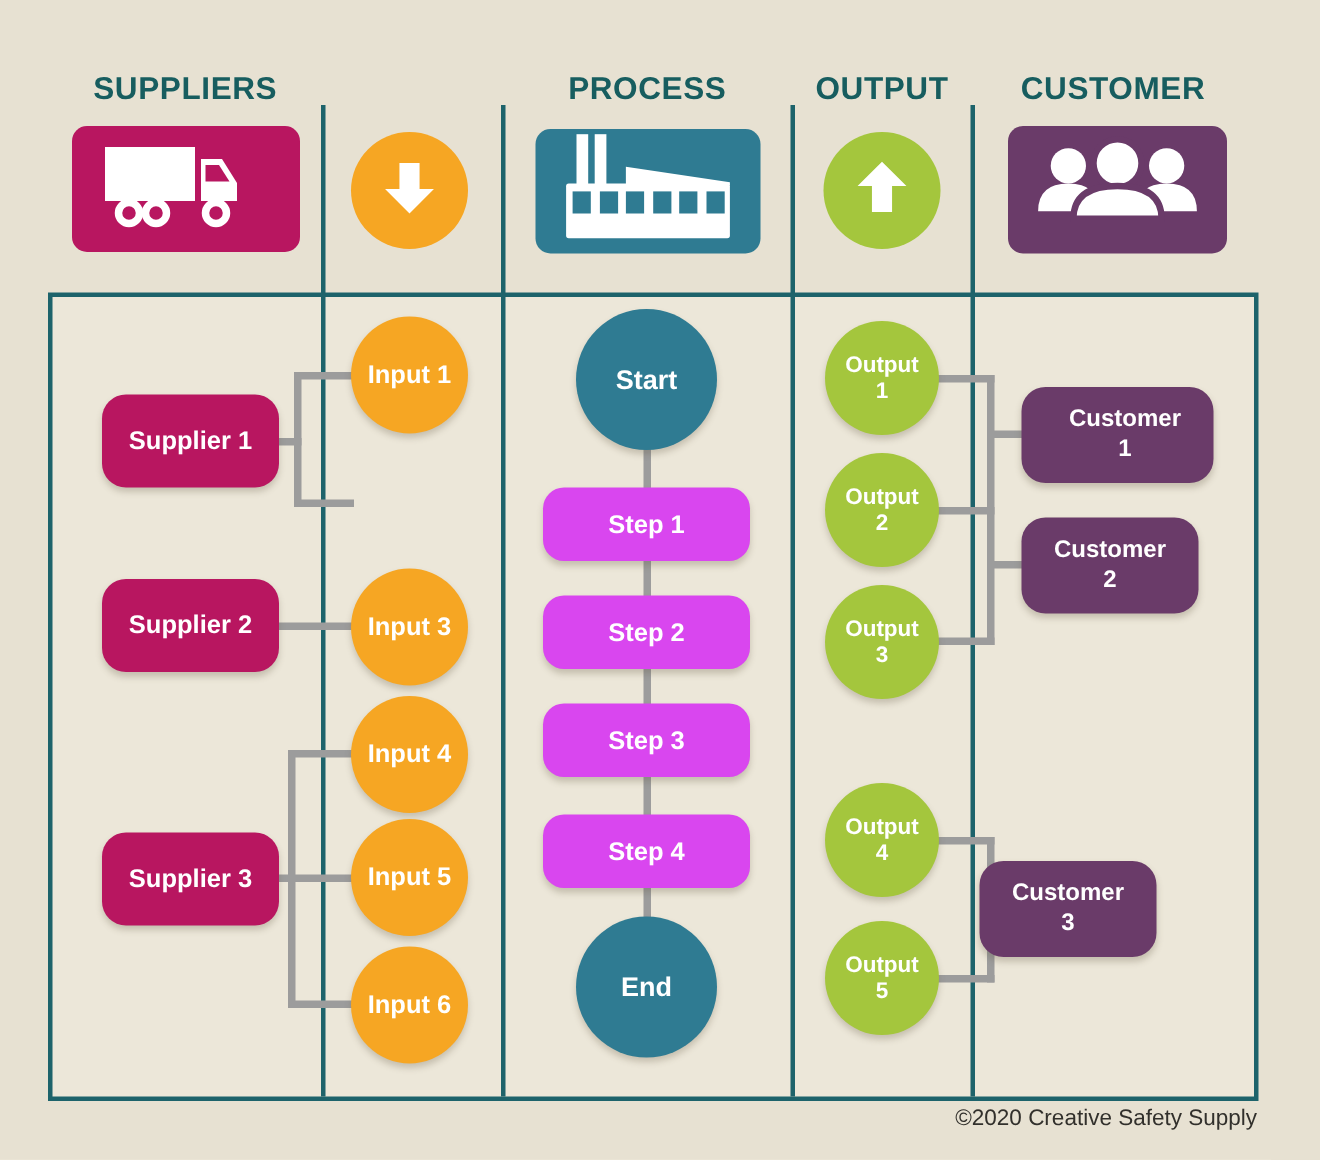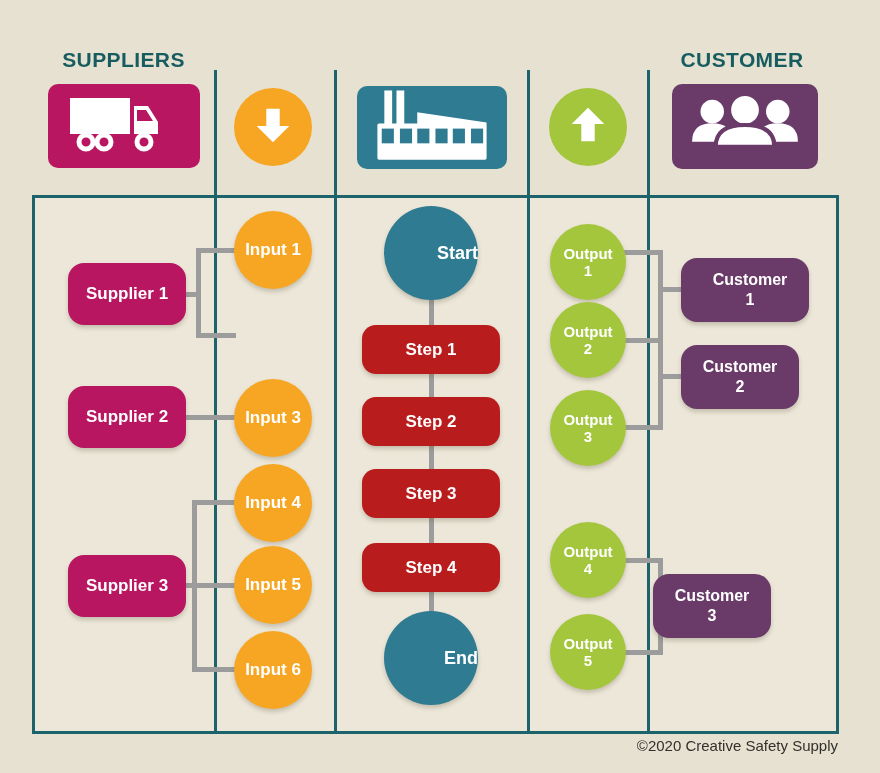--- a/index.html
+++ b/index.html
@@ -34,36 +34,38 @@
   .conn{position:absolute;background:#9c9c9c;z-index:2;}
 
   
   .shape{position:absolute;z-index:3;display:flex;align-items:center;justify-content:center;
          color:#fff;font-weight:bold;text-align:center;
          box-shadow:0 3px 4px rgba(100,90,70,.28);}
   .pill-supplier{background:#b81660;border-radius:16px;width:118px;height:62px;font-size:17px;}
   .pill-customer{background:#6a3b69;border-radius:16px;width:118px;height:64px;font-size:16px;line-height:1.25;}
   .circ-input{background:#f6a623;border-radius:50%;width:78px;height:78px;font-size:17px;}
   .circ-output{background:#a4c63d;border-radius:50%;width:76px;height:76px;font-size:15px;line-height:1.15;}
-  .circ-process{background:#2f7b92;border-radius:50%;width:94px;height:94px;font-size:18px;justify-content:flex-end;}
-  .step{background:#b91c1c;border-radius:14px;width:138px;height:49px;font-size:17px;}
+  .circ-process{background:#2f7b92;border-radius:50%;width:94px;height:94px;font-size:18px;}
+  .step{background:#d946ef;border-radius:14px;width:138px;height:49px;font-size:17px;}
   .wrap-narrow{width:52px;}
   .wrap-cust{width:86px;}
 
   .footer{
     position:absolute;left:338px;top:737px;width:500px;
     text-align:right;font-size:15px;color:#32302c;
   }
 </style>
 </head>
 <body>
 
 <div class="stage">
 
   <div class="col-head" style="left:32px;width:183px;">SUPPLIERS</div>
+  <div class="col-head" style="left:335px;width:193px;">PROCESS</div>
+  <div class="col-head" style="left:528px;width:120px;">OUTPUT</div>
   <div class="col-head" style="left:648px;width:188px;">CUSTOMER</div>
 
   <div class="tile" style="left:48px;top:84px;width:152px;height:84px;background:#b81660;">
     <span>
       <svg width="120" height="64" viewBox="0 0 120 64">
         <rect x="6" y="6" width="60" height="36" fill="#fff"></rect>
         <polygon points="70,14 84,14 94,30 94,42 70,42" fill="#fff"></polygon>
         <polygon points="73,18 82,18 89,29 73,29" fill="#b81660"></polygon>
         <circle cx="22" cy="50" r="7" fill="none" stroke="#fff" stroke-width="5"></circle>
         <circle cx="40" cy="50" r="7" fill="none" stroke="#fff" stroke-width="5"></circle>
@@ -188,21 +190,21 @@
   <div class="shape step" style="left:362px;top:469px;">
       <span>Step 3</span>
     </div>
   <div class="shape step" style="left:362px;top:543px;">
       <span>Step 4</span>
     </div>
   <div class="shape circ-process" style="left:384px;top:611px;">
       <span>End</span>
     </div>
 
-  <div class="shape circ-output" style="left:550px;top:224px;">
+  <div class="shape circ-output" style="left:550px;top:214px;">
       <span class="wrap-narrow">Output 1</span>
     </div>
   <div class="shape circ-output" style="left:550px;top:302px;">
       <span class="wrap-narrow">Output 2</span>
     </div>
   <div class="shape circ-output" style="left:550px;top:390px;">
       <span class="wrap-narrow">Output 3</span>
     </div>
   <div class="shape circ-output" style="left:550px;top:522px;">
       <span class="wrap-narrow">Output 4</span>

